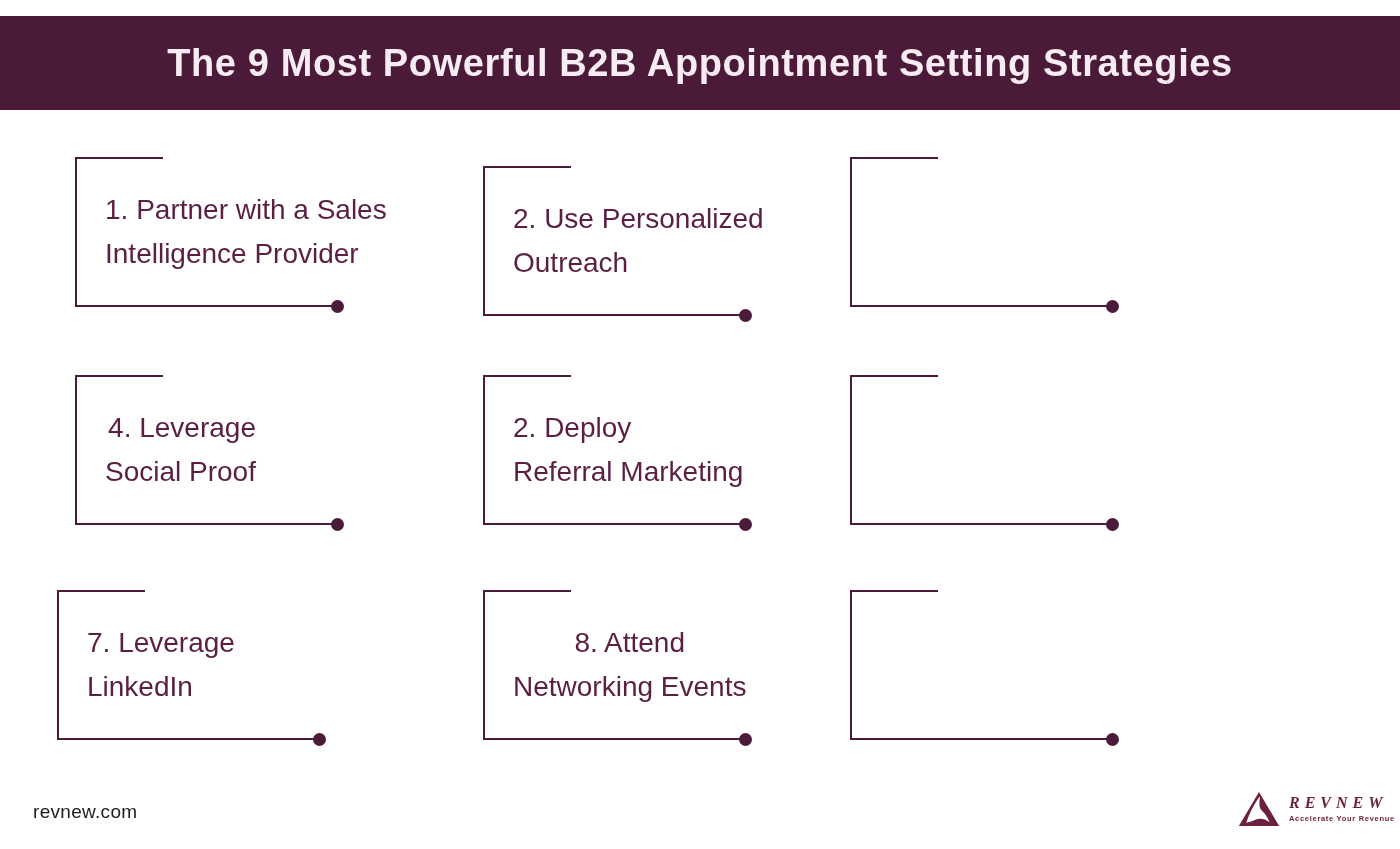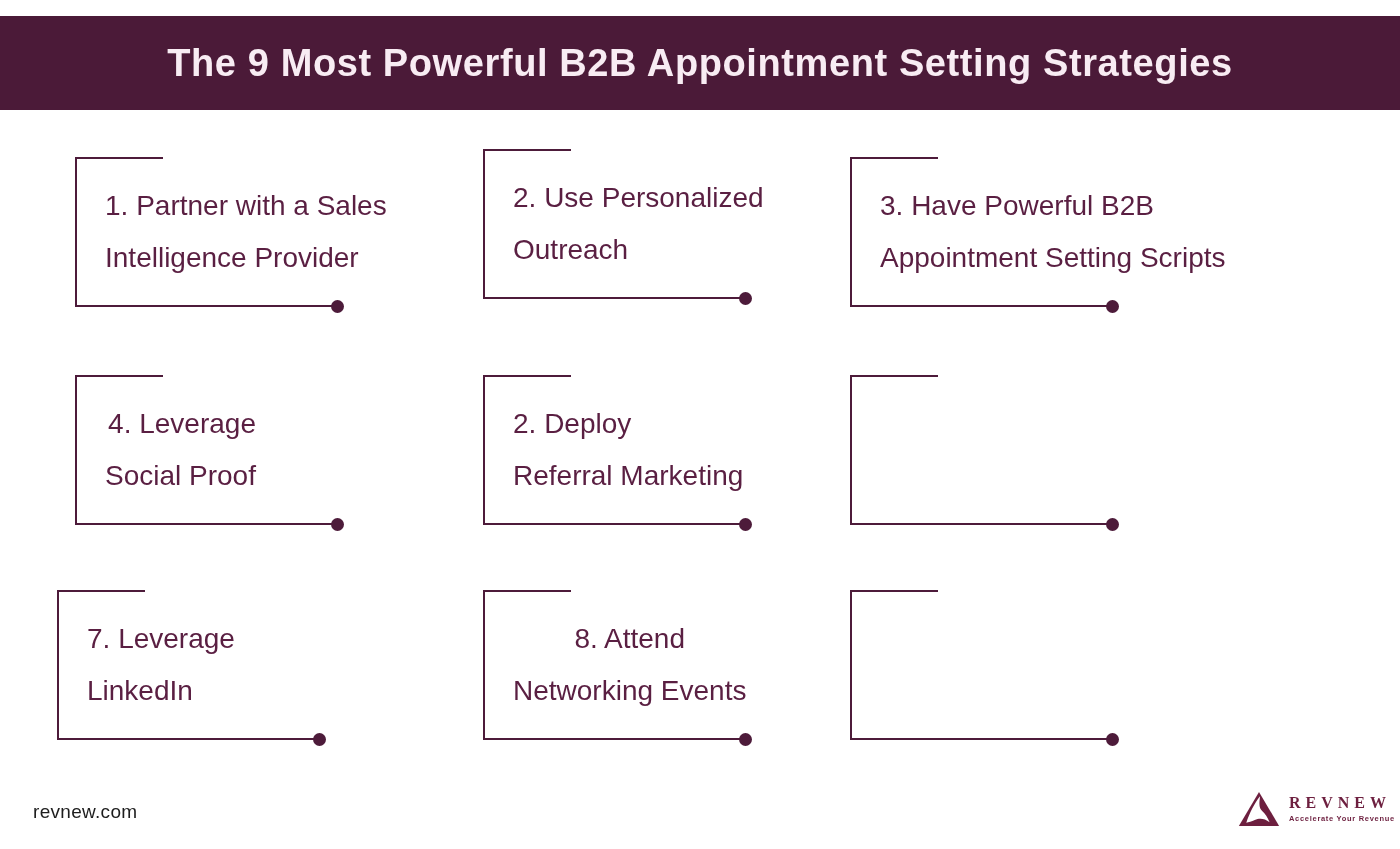--- a/index.html
+++ b/index.html
@@ -25,49 +25,49 @@
   .card { position:absolute; width:262px; height:150px; }
   .v-line   { position:absolute; left:0; top:0; width:2px; height:150px; background:#4d1b3a; }
   .top-line { position:absolute; left:0; top:0; width:88px; height:2px; background:#4d1b3a; }
   .bottom-line { position:absolute; left:0; bottom:0; width:262px; height:2px; background:#4d1b3a; }
   .dot {
     position:absolute; right:-7px; bottom:-6px;
     width:13px; height:13px; border-radius:50%; background:#4d1b3a;
   }
   .card-text {
     position:absolute; left:30px; top:50%; transform:translateY(-50%);
-    font-size:28px; line-height:52px; color:#5a1f42;
+    font-size:28px; line-height:44px; color:#5a1f42;
     white-space:pre-line; width:max-content;
   }
   .card-text.indent { left:50px; }
 
   
   #card-1 { left:75px;  top:157px; }
-  #card-2 { left:483px; top:149px; }
+  #card-2 { left:483px; top:166px; }
   #card-3 { left:850px; top:157px; }
   #card-4 { left:75px;  top:375px;text-align:right; }
   #card-5 { left:483px; top:375px; }
   #card-6 { left:850px; top:375px; }
   #card-7 { left:57px;  top:590px; }
   #card-8 { left:483px; top:590px;text-align:center; }
   #card-9 { left:850px; top:590px; }
 
   
   .site {
     position:absolute; left:33px; top:801px;
     font-size:19px; color:#1d1d1d; letter-spacing:0.3px;
   }
   .logo {
     position:absolute; left:1236px; top:791px;
     display:flex; align-items:center; gap:7px;
   }
   .logo svg { width:46px; height:36px; display:block; }
   .logo-name {
     font-family:"Liberation Serif", serif; font-weight:700;
-    font-size:16px; letter-spacing:5px; color:#6d1f3f; line-height:1;
+    font-size:16px; letter-spacing:5px; color:#6d1f3f; line-height:1;font-style:italic;
   }
   .logo-tagline {
     font-size:7.5px; font-weight:700; letter-spacing:0.7px;
     color:#6d1f3f; margin-top:3px; white-space:nowrap;
   }
 </style>
 </head>
 <body>
 
 <div class="band">
@@ -90,22 +90,20 @@
   <span class="dot"></span>
   <div class="card-text">2. Use Personalized
 Outreach</div>
 </div>
 
 <div class="card" id="card-3">
   <span class="top-line"></span>
   <span class="v-line"></span>
   <span class="bottom-line"></span>
   <span class="dot"></span>
-  <div class="card-text">3. Have Powerful B2B
-Appointment Setting Scripts</div>
 </div>
 
 <div class="card" id="card-4">
   <span class="top-line"></span>
   <span class="v-line"></span>
   <span class="bottom-line"></span>
   <span class="dot"></span>
   <div class="card-text">4. Leverage
 Social Proof</div>
 </div>

